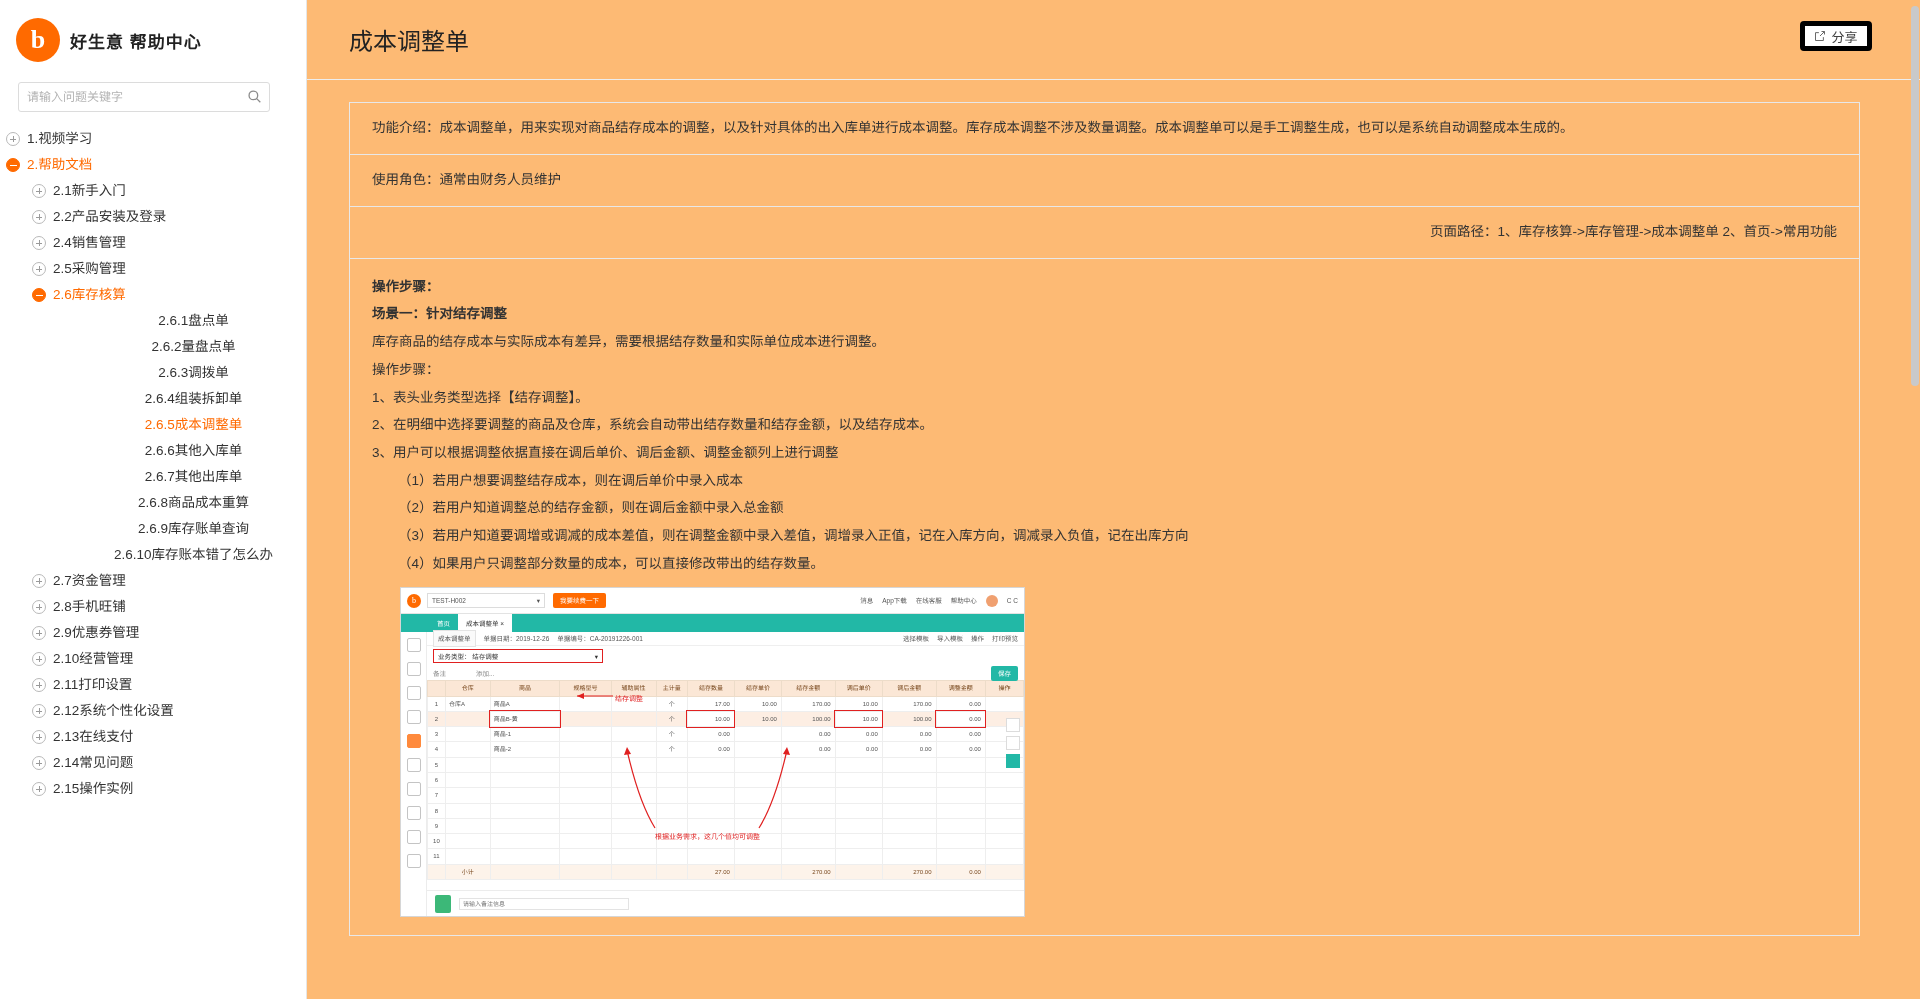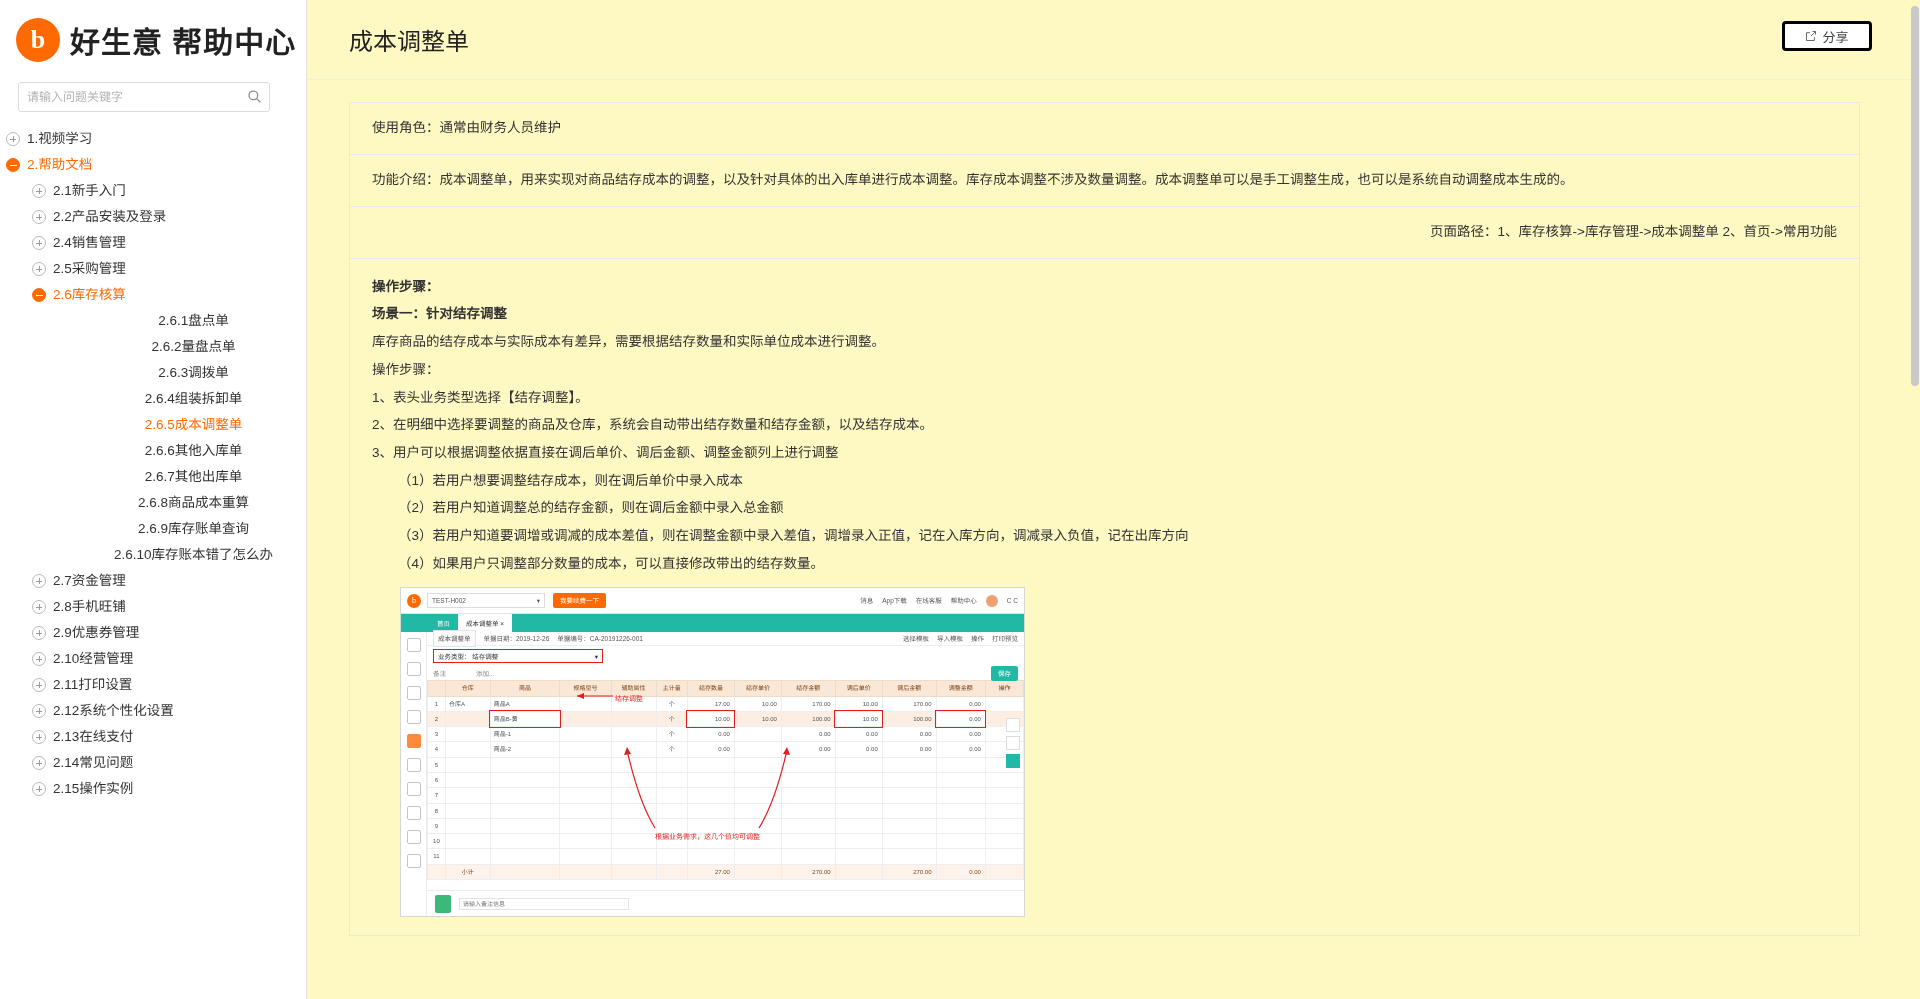--- a/index.html
+++ b/index.html
@@ -26,21 +26,21 @@
   }
   .brand-logo {
     width: 44px; height: 44px; border-radius: 50%;
     background: #ff6a00;
     display: flex; align-items: center; justify-content: center;
     color: #fff; font-size: 26px; font-weight: bold;
     font-family: "Liberation Serif", serif;
     flex: 0 0 44px;
   }
   .brand-title {
-    margin-left: 10px; font-size: 30px; font-weight: bold; color: #222;
+    margin-left: 10px; font-size: 17px; font-weight: bold; color: #222;
     letter-spacing: 1px;
   }
   .search-wrap {
     margin: 6px 36px 0 18px;
     position: relative;
   }
   .search-input {
     width: 100%; height: 30px;
     border: 1px solid #dcdcdc; border-radius: 3px;
     padding: 0 28px 0 8px;
@@ -82,34 +82,34 @@
   }
   .tgl.none { visibility: hidden; }
   .lvl1 { padding-left: 6px; }
   .lvl2 { padding-left: 32px; }
   .lvl3 { padding-left: 60px; justify-content: center; }
   .tree-item.active > .label { color: #ff6a00; }
 
   
   .main {
     flex: 1 1 auto; height: 999px;
-    position: relative; background: #fef9c3;
+    position: relative; background: #fdba74;
     overflow: hidden;
   }
   .main-header {
     height: 80px; border-bottom: 1px solid #ededed;
     display: flex; align-items: center;
     padding: 0 64px 0 42px;
     position: relative;
   }
   .page-title { font-size: 24px; color: #222; font-weight: normal; }
   .share-btn {
     position: absolute; right: 48px; top: 21px;
-    width: 90px; height: 30px;
-    border: 3px solid #000000; border-radius: 4px;
+    width: 72px; height: 30px;
+    border: 5px solid #000000; border-radius: 4px;
     background: #fff; color: #444; font-size: 13px;
     display: flex; align-items: center; justify-content: center;
     cursor: pointer;
     font-family: Liberation Sans, sans-serif;
   }
   .share-btn svg { margin-right: 5px; }
 
   .content {
     padding: 22px 60px 0 42px;
     height: 919px; overflow: hidden;
@@ -382,24 +382,24 @@
             <path d="M14 2l-6 6"></path>
             <path d="M12.5 9.5V14H2V3.5h4.5"></path>
         </svg>
         <span>分享</span>
       </button>
     </div>
 
     <div class="content">
 
       <div class="info-box">
-        <span class="k">使用角色：</span><span>通常由财务人员维护</span>
+        <span class="k">功能介绍：</span><span>成本调整单，用来实现对商品结存成本的调整，以及针对具体的出入库单进行成本调整。库存成本调整不涉及数量调整。成本调整单可以是手工调整生成，也可以是系统自动调整成本生成的。</span>
       </div>
       <div class="info-box">
-        <span class="k">功能介绍：</span><span>成本调整单，用来实现对商品结存成本的调整，以及针对具体的出入库单进行成本调整。库存成本调整不涉及数量调整。成本调整单可以是手工调整生成，也可以是系统自动调整成本生成的。</span>
+        <span class="k">使用角色：</span><span>通常由财务人员维护</span>
       </div>
       <div class="info-box last">
         <span class="k">页面路径：</span><span>1、库存核算-&gt;库存管理-&gt;成本调整单 2、首页-&gt;常用功能</span>
       </div>
 
       <div class="steps-box">
         <div class="b">操作步骤：</div>
         <div class="b">场景一：针对结存调整</div>
         <div>库存商品的结存成本与实际成本有差异，需要根据结存数量和实际单位成本进行调整。</div>
         <div>操作步骤：</div>

